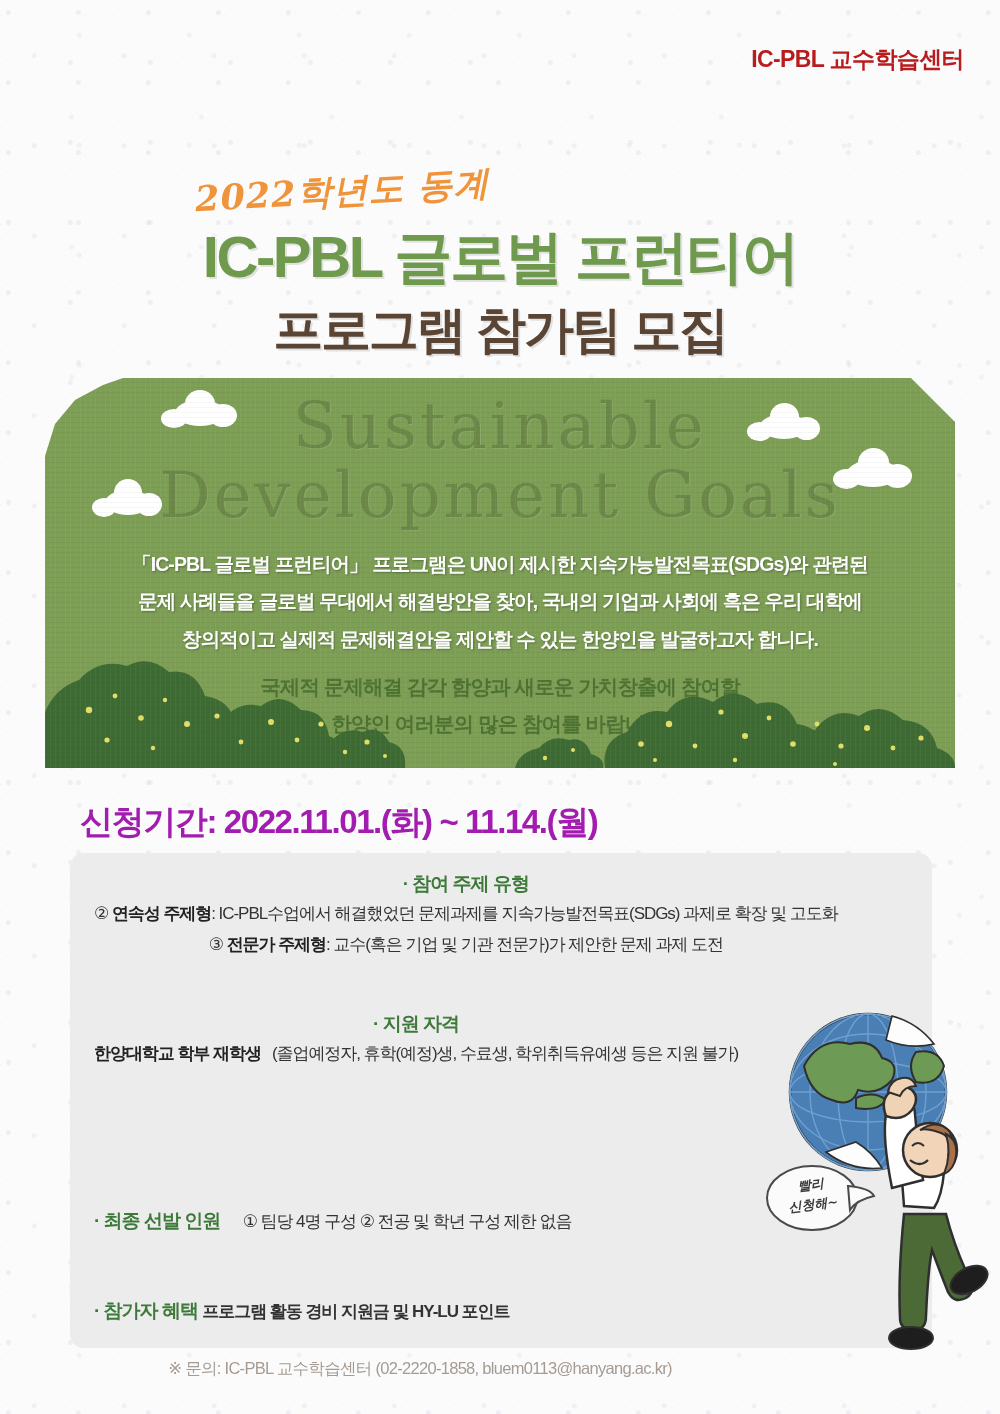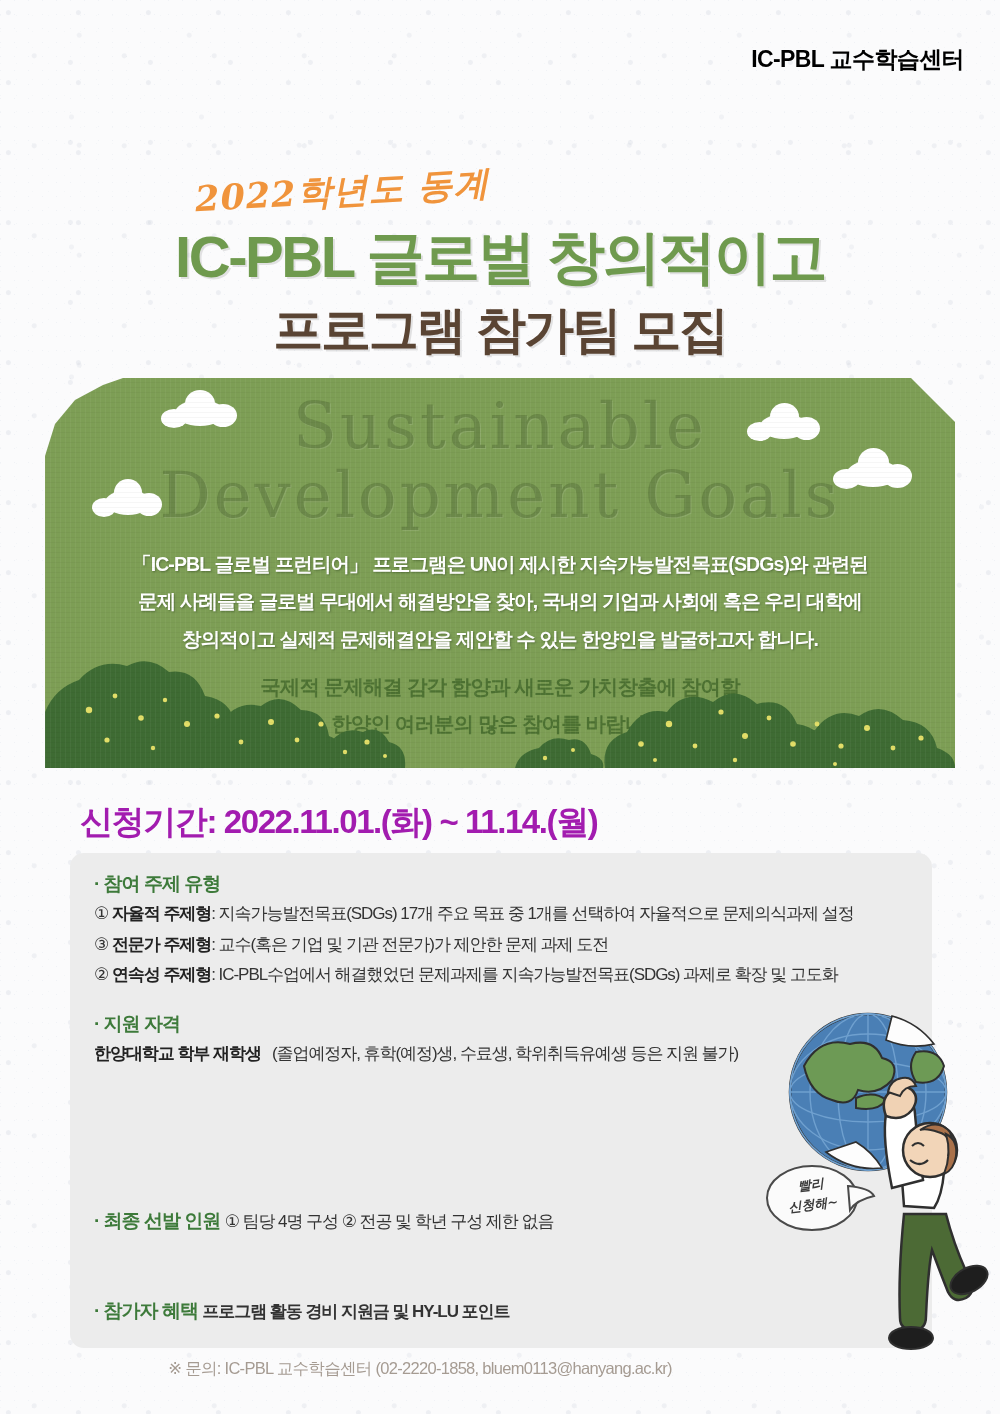--- a/index.html
+++ b/index.html
@@ -18,21 +18,21 @@
       radial-gradient(circle at 55% 90%, rgba(205,210,220,.22) 0 2px, transparent 3px),
       linear-gradient(115deg, rgba(228,232,240,.45) 0 1px, transparent 1px 9px),
       linear-gradient(65deg, rgba(232,236,243,.40) 0 1px, transparent 1px 11px);
     background-size: 70px 70px, 90px 90px, 110px 110px, 80px 80px, 130px 130px, 14px 14px, 16px 16px;
     overflow:hidden;
   }
 
   
   .hdr {
     position:absolute; top:44px; right:36px;
-    font-size:23px; font-weight:bold; color:#000000;
+    font-size:23px; font-weight:bold; color:#b91c1c;
     letter-spacing:-.6px;
   }
 
   
   .title-wrap { position:absolute; top:168px; left:0; width:1000px; text-align:center; }
   .t-script {
     font-family:"DejaVu Serif",serif;
     font-style:italic; font-weight:bold;
     font-size:35px; color:#f0943c;
     letter-spacing:1px;
@@ -101,21 +101,21 @@
   .period {
     position:absolute; left:80px; top:800px;
     font-size:33px; font-weight:bold; color:#a21caf;
     letter-spacing:-1.4px;
   }
 
   
   .box {
     position:absolute; left:70px; top:853px;
     width:862px; height:495px;
-    background:#ececec; border-radius:14px;
+    background:#ececec; border-radius:14px;text-align:center;
   }
   .sec { position:absolute; left:24px; }
   .sec-h {
     color:#3d7a3a; font-weight:bold; font-size:19px;
     letter-spacing:-1px; white-space:nowrap;
   }
   .line {
     color:#333333; font-size:17px; line-height:1.62;
     letter-spacing:-1.05px; white-space:nowrap; margin-top:3px;
   }
@@ -140,21 +140,21 @@
     font-size:16.5px; letter-spacing:-.7px;padding-left:8px;
   }
 </style>
 </head>
 <body>
 
 <div class="hdr">IC-PBL 교수학습센터</div>
 
 <div class="title-wrap">
   <div class="t-script">2022학년도 동계</div>
-  <div class="t-green">IC-PBL 글로벌 창의적이고</div>
+  <div class="t-green">IC-PBL 글로벌 프런티어</div>
   <div class="t-brown">프로그램 참가팀 모집</div>
 </div>
 
 <div class="banner">
 
   <div class="sdg-wm">
     <div>Sustainable</div>
     <div>Development Goals</div>
   </div>
 
@@ -236,45 +236,41 @@
   </svg>
 </div>
 
 <div class="period">신청기간: 2022.11.01.(화) ~ 11.14.(월)</div>
 
 <div class="box">
 
   <div class="sec" style="top:18px;">
     <div class="sec-h">· 참여 주제 유형</div>
     <div class="line">
-      <span>①</span>
-      <b>자율적 주제형</b><span>: 지속가능발전목표(SDGs) 17개 주요 목표 중 1개를 선택하여 자율적으로 문제의식과제 설정</span>
+      <span>②</span>
+      <b>연속성 주제형</b><span>: IC-PBL수업에서 해결했었던 문제과제를 지속가능발전목표(SDGs) 과제로 확장 및 고도화</span>
     </div>
     <div class="line">
       <span>③</span>
       <b>전문가 주제형</b><span>: 교수(혹은 기업 및 기관 전문가)가 제안한 문제 과제 도전</span>
-    </div>
-    <div class="line">
-      <span>②</span>
-      <b>연속성 주제형</b><span>: IC-PBL수업에서 해결했었던 문제과제를 지속가능발전목표(SDGs) 과제로 확장 및 고도화</span>
     </div>
   </div>
 
   <div class="sec" style="top:158px;">
     <div class="sec-h">· 지원 자격</div>
     <div class="line">
       <b>한양대학교 학부 재학생</b>
       &nbsp;&nbsp;<span>(졸업예정자, 휴학(예정)생, 수료생, 학위취득유예생 등은 지원 불가)</span>
     </div>
   </div>
 
 
   <div class="sec" style="top:355px;">
     <span class="sec-h inline-h">· 최종 선발 인원</span>
-    <span class="line inline-h" style="margin-top:0;">① 팀당 4명 구성   ② 전공 및 학년 구성 제한 없음</span>
+    <span class="line inline-h" style="margin-top:0;margin-left:18px;">① 팀당 4명 구성   ② 전공 및 학년 구성 제한 없음</span>
   </div>
 
 
   <div class="sec" style="top:445px;">
     <span class="sec-h inline-h">· 참가자 혜택</span>
     <span class="line inline-h" style="margin-top:0;font-weight:bold;">프로그램 활동 경비 지원금 및 HY-LU 포인트</span>
   </div>
 </div>
 
 <svg class="illus" viewBox="0 0 240 360">

